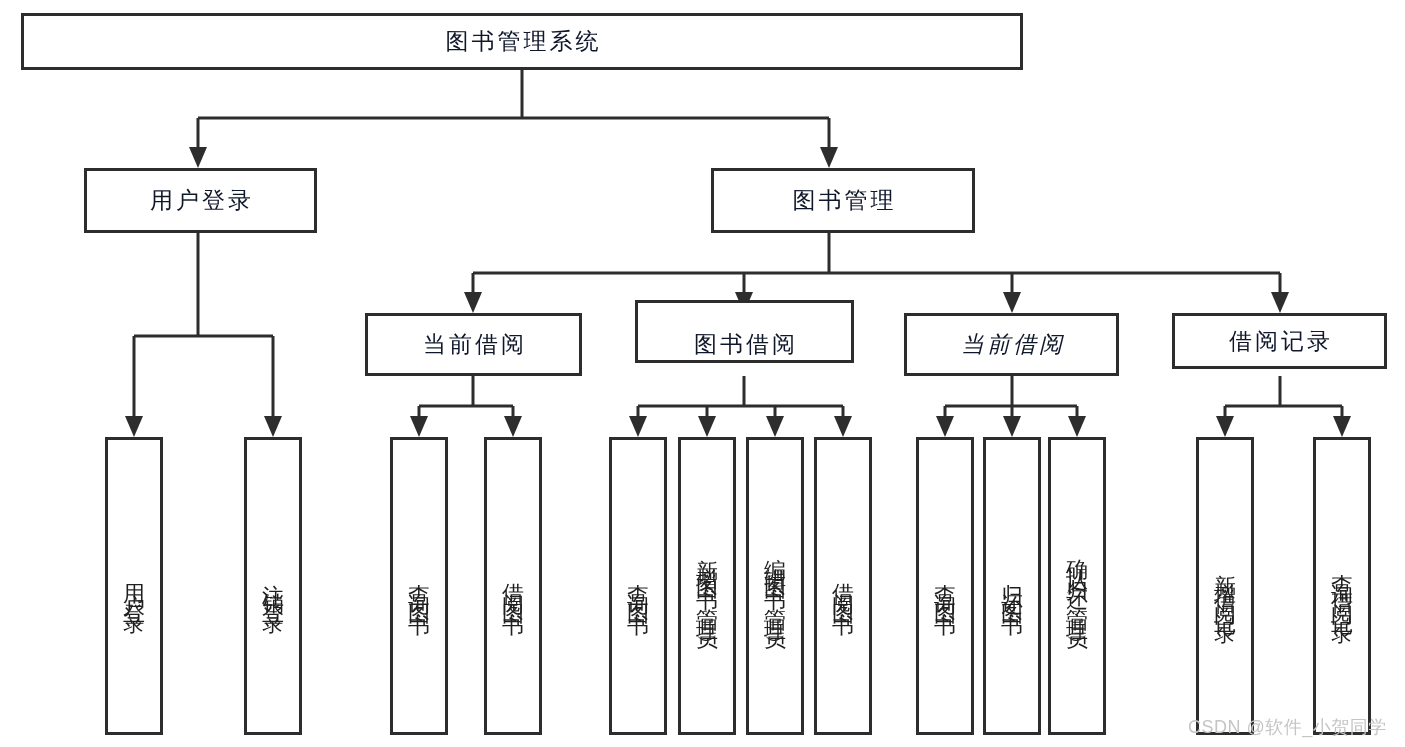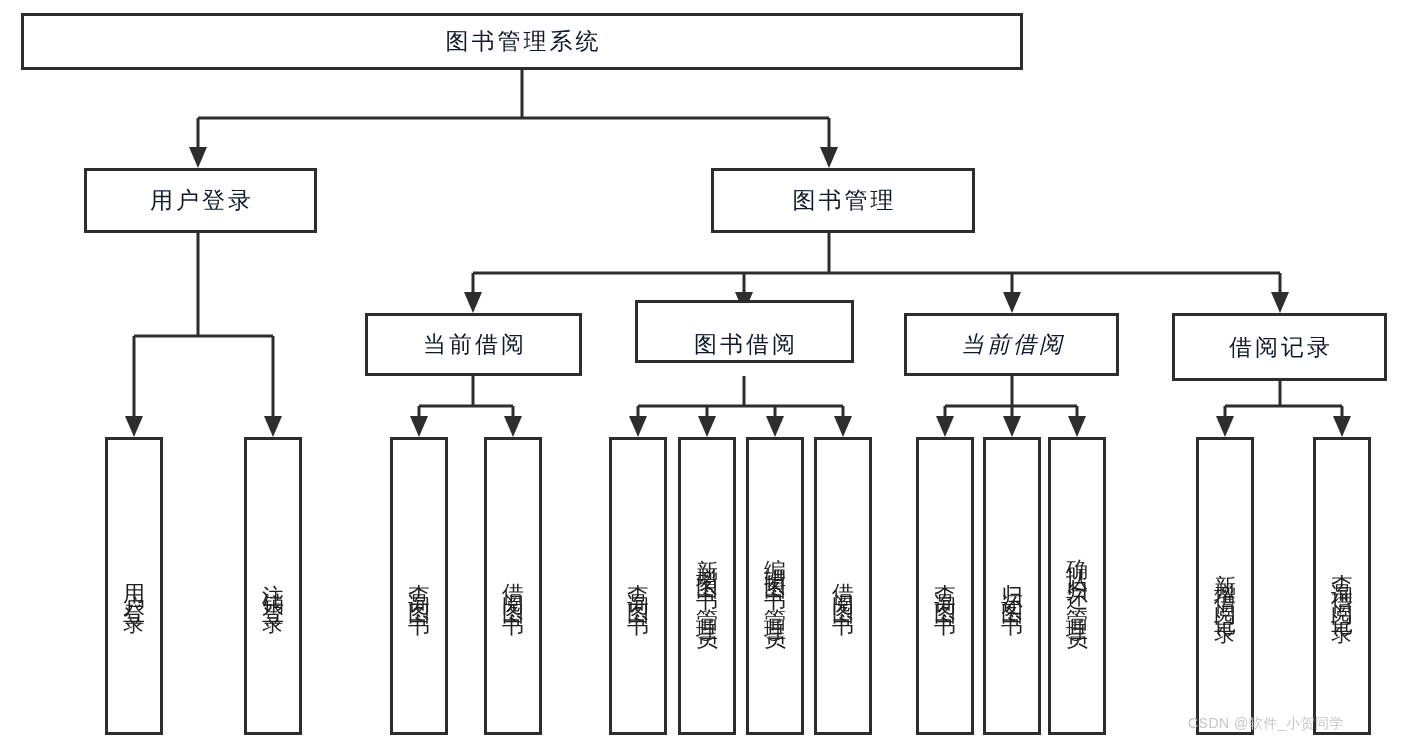--- a/index.html
+++ b/index.html
@@ -31,36 +31,36 @@
     text-orientation:mixed;
     font-size:22px;
     letter-spacing:10px;
     line-height:1;
     color:#1f1f1f;
     white-space:nowrap;
   }
   .watermark{
     position:absolute;
     left:1188px;top:715px;
-    font-size:14px;
+    font-size:18px;
     color:#c5c5c5;
     letter-spacing:0.5px;
     white-space:nowrap;
     z-index:5;
   }
   
   .n-root{left:21px;top:13px;width:1002px;height:57px;}
   
   .n-user-login{left:84px;top:168px;width:233px;height:65px;}
   .n-book-mgmt{left:711px;top:168px;width:264px;height:65px;}
   
   .n-new-book{left:365px;top:313px;width:217px;height:63px;}
   .n-book-borrow{left:635px;top:300px;width:219px;height:63px;align-items:flex-end;}
   .n-cur-borrow{left:904px;top:313px;width:215px;height:63px;font-style:italic;}
-  .n-borrow-rec{left:1172px;top:313px;width:215px;height:68px;}
+  .n-borrow-rec{left:1172px;top:313px;width:215px;height:56px;}
   
   .leaf{top:437px;width:58px;height:298px;}
   .lf-1{left:105px;}  .lf-2{left:244px;}
   .lf-3{left:390px;}  .lf-4{left:484px;}
   .lf-5{left:609px;}  .lf-6{left:678px;}
   .lf-7{left:746px;}  .lf-8{left:814px;}
   .lf-9{left:916px;}  .lf-10{left:983px;}
   .lf-11{left:1048px;}
   .lf-12{left:1196px;} .lf-13{left:1313px;}
 </style>

